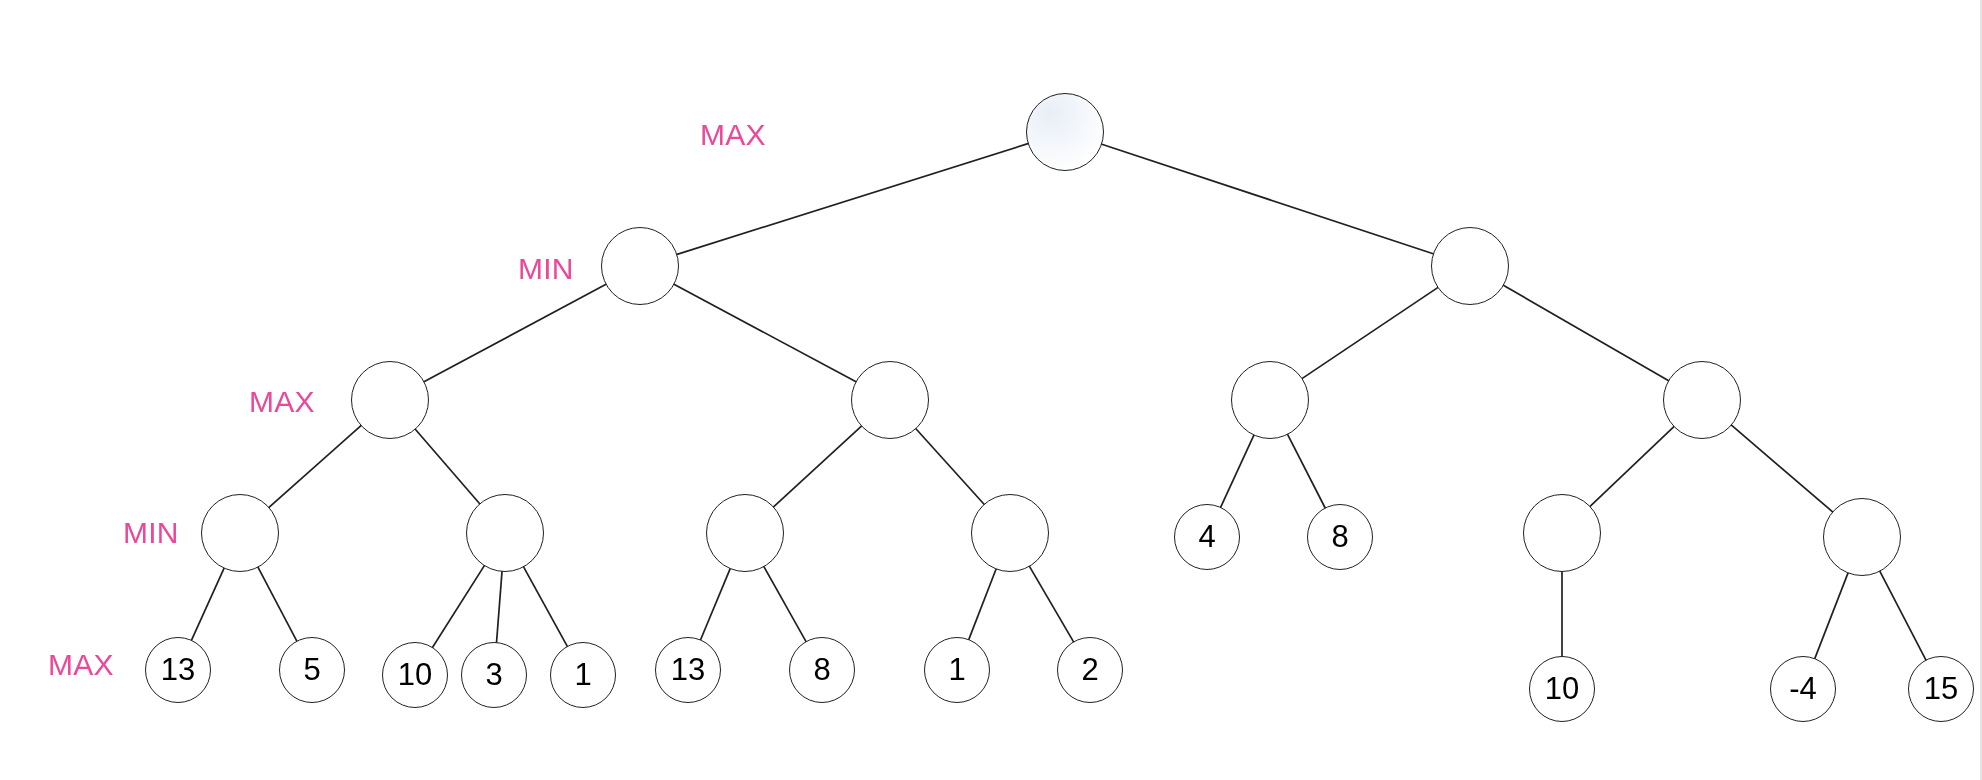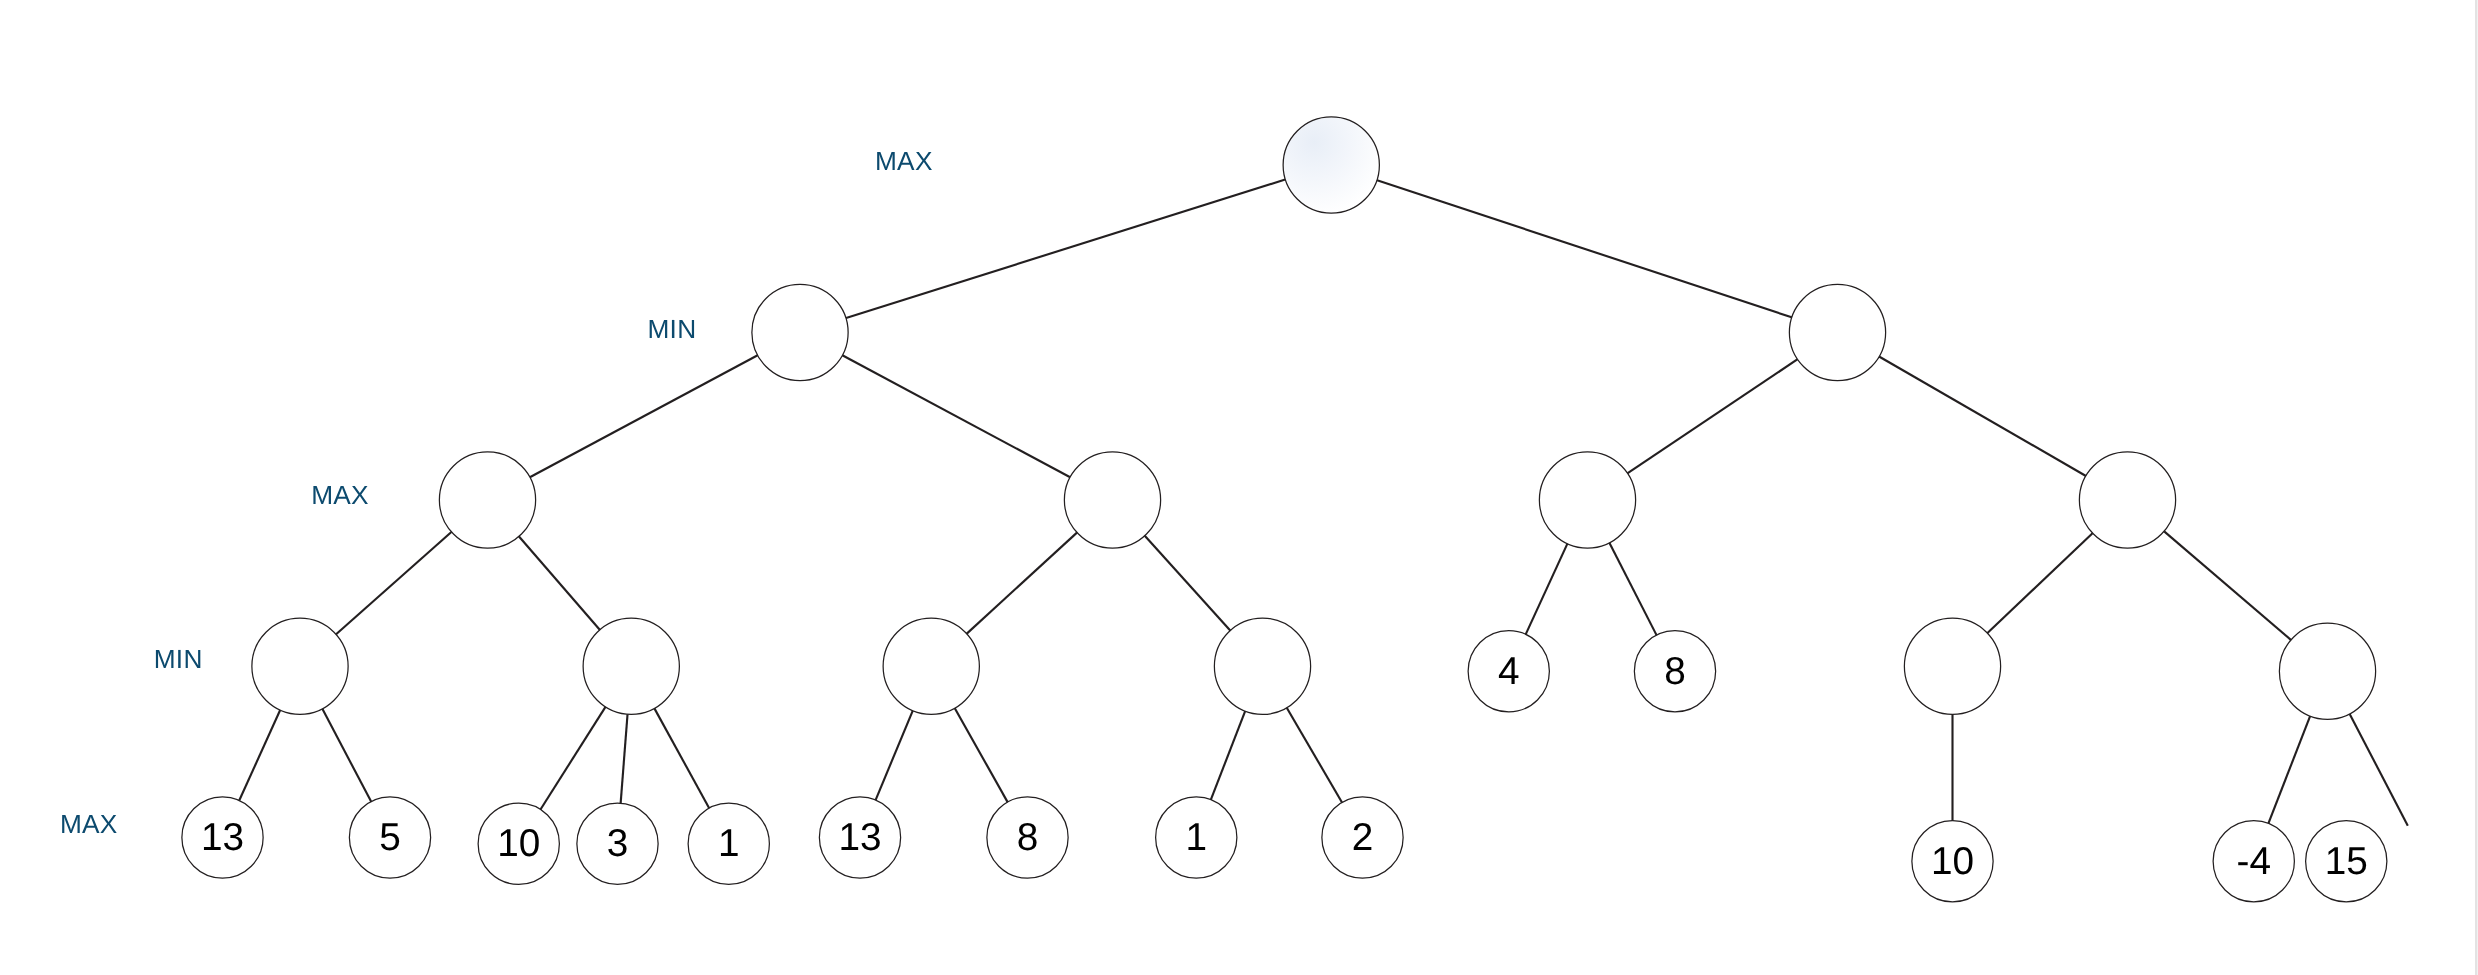--- a/index.html
+++ b/index.html
@@ -6,21 +6,21 @@
   body{width:1982px;height:780px;font-family:"Liberation Sans",sans-serif;overflow:hidden;}
   #stage{position:relative;width:1982px;height:780px;background:#fff;}
   #edges{position:absolute;left:0;top:0;width:1982px;height:780px;}
   .node{position:absolute;border:1.6px solid #231f20;border-radius:50%;
         background:#ffffff;box-sizing:border-box;
         display:flex;align-items:center;justify-content:center;
         color:#000;font-weight:400;}
   .node.internal{width:78px;height:78px;font-size:0px;}
   .node.leaf{width:66px;height:66px;font-size:31px;}
   .node.root{background:radial-gradient(circle at 32% 26%, #e8eef7 0%, #f3f6fb 38%, #ffffff 78%);}
-  .lvl-label{position:absolute;font-size:21px;color:#0c4a6e;letter-spacing:.2px;
+  .lvl-label{position:absolute;font-size:30px;color:#ec4899;letter-spacing:.2px;
              white-space:nowrap;}
   .rightrail{position:absolute;top:0;right:0;width:2px;height:780px;background:#e3e3e3;}
 </style>
 </head>
 <body>
 
 <div id="stage">
   <svg id="edges" viewBox="0 0 1982 780" preserveAspectRatio="none" aria-hidden="true">
       <line x1="1028.7587073210916" y1="143.42666639758522" x2="676.2412926789084" y2="254.57333360241478" stroke="#231f20" stroke-width="1.7"></line>
       <line x1="1101.0765995890765" y1="143.9364551726821" x2="1433.9234004109235" y2="254.0635448273179" stroke="#231f20" stroke-width="1.7"></line>
@@ -121,21 +121,21 @@
       </div>
       <div class="node leaf" style="left: 1057px; top: 637px;">
         <span>2</span>
       </div>
       <div class="node leaf" style="left: 1529px; top: 656px;">
         <span>10</span>
       </div>
       <div class="node leaf" style="left: 1770px; top: 656px;">
         <span>-4</span>
       </div>
-      <div class="node leaf" style="left: 1844px; top: 656px;">
+      <div class="node leaf" style="left: 1908px; top: 656px;">
         <span>15</span>
       </div>
     </div>
   <div id="labels-layer">
       <div class="lvl-label" style="left: 700px; top: 118px;">MAX</div>
       <div class="lvl-label" style="left: 518px; top: 252px;">MIN</div>
       <div class="lvl-label" style="left: 249px; top: 385px;">MAX</div>
       <div class="lvl-label" style="left: 123px; top: 516px;">MIN</div>
       <div class="lvl-label" style="left: 48px; top: 648px;">MAX</div>
     </div>

